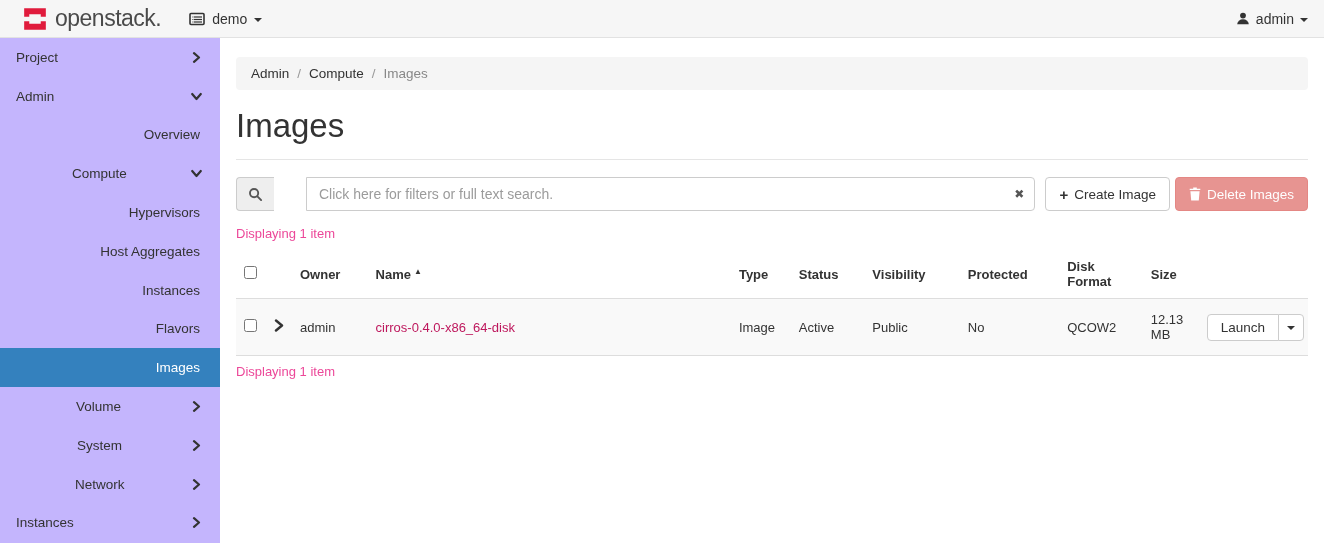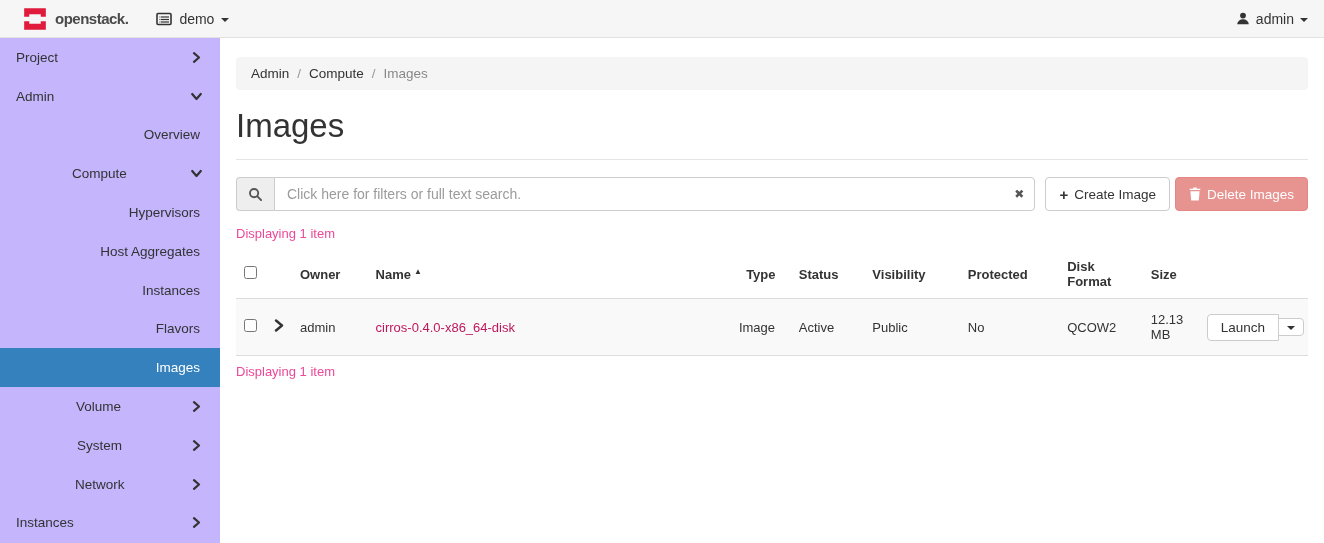--- a/index.html
+++ b/index.html
@@ -8,21 +8,21 @@
     font-family: "Liberation Sans","DejaVu Sans",sans-serif;
     font-size: 13px; color:#333; background:#fff;
   }
 
   
   .topbar {
     height:38px; background:#f6f6f6; border-bottom:1px solid #e2e2e2;
     display:flex; align-items:center; padding:0 16px 0 22px;
   }
   .brand { display:flex; align-items:center; gap:7px; cursor:pointer; }
-  .brand-text { font-size:15px; font-weight:bold; color:#4a4a4a; letter-spacing:-0.5px; line-height:1; }
+  .brand-text { font-size:23px; font-weight:normal; color:#4a4a4a; letter-spacing:-0.5px; line-height:1; }
   .ctx-switch { display:flex; align-items:center; gap:7px; margin-left:28px; font-size:14px; cursor:pointer; }
   .user-menu { margin-left:auto; display:flex; align-items:center; gap:6px; font-size:14px; cursor:pointer; }
   .caret {
     display:inline-block; width:0; height:0; margin-top:2px;
     border-left:4px solid transparent; border-right:4px solid transparent; border-top:4px solid #333;
   }
 
   
   .shell { display:flex; height:505px; }
   .sidebar { width:220px; flex:0 0 220px; background:#c4b5fd; padding-top:0; }
@@ -55,21 +55,21 @@
 
   
   .filter-row { display:flex; align-items:stretch; height:34px; }
   .input-group { flex:1; display:flex; position:relative; margin-right:10px; }
   .input-addon {
     width:38px; background:#eee; border:1px solid #ccc; border-right:none;
     border-radius:4px 0 0 4px; display:flex; align-items:center; justify-content:center;
   }
   .filter-input {
     flex:1; border:1px solid #ccc; border-radius:0 4px 4px 0; padding:6px 30px 6px 12px;
-    font-size:14px; color:#8b5cf6; font-family:inherit; outline:none;
+    font-size:14px; color:#8b5cf6; font-family:inherit; outline:none;margin-left:32px;
   }
   .filter-input::placeholder { color:#9b9b9b; }
   .clear-x {
     position:absolute; right:11px; top:50%; transform:translateY(-50%);
     color:#555; font-size:12px; font-weight:bold; cursor:pointer; line-height:1;
   }
   .btn {
     display:inline-flex; align-items:center; justify-content:center; gap:6px;
     border-radius:4px; padding:6px 13px; font-size:13.5px; font-family:inherit; cursor:pointer;
     border:1px solid #ccc; background:#fff; color:#333; white-space:nowrap;
@@ -79,28 +79,28 @@
   .btn-danger { background:#d9534f; border-color:#d43f3a; color:#fff; opacity:0.62; cursor:not-allowed; }
 
   
   .count { margin:15px 0 0; font-size:13px; color:#ec4899; }
   table { width:100%; border-collapse:collapse; margin-top:9px; font-size:13px; }
   th { text-align:left; font-weight:bold; color:#333; padding:9px 8px; vertical-align:middle; }
   thead tr { border-bottom:1px solid #ddd; }
   tbody tr { background:#f9f9f9; border-bottom:1px solid #ddd; }
   td { padding:13px 8px; vertical-align:middle; }
   .col-cb { width:30px; } .col-exp { width:26px; } .col-owner { width:76px; }
-  .col-name { width:370px; } .col-type { width:60px;text-align:center; } .col-status { width:74px; }
+  .col-name { width:370px; } .col-type { width:60px; } .col-status { width:74px; }
   .col-vis { width:96px; } .col-prot { width:100px; } .col-disk { width:84px; }
   .col-size { width:56px; } .col-act { width:100px; }
   .sort-caret { font-size:8px; vertical-align:top; margin-left:3px; color:#333; }
   .link { color:#be185d; text-decoration:none; cursor:pointer; }
   .expander { display:inline-block; cursor:pointer; line-height:0; }
   .cell-actions { text-align:right; padding-right:4px; }
-  .split-btn { display:inline-flex;align-items:center; }
+  .split-btn { display:inline-flex; }
   .split-btn .main-a { border-radius:4px 0 0 4px; padding:5px 13px; }
   .split-btn .caret-a {
     border-radius:0 4px 4px 0; margin-left:-1px; padding:5px 8px;
     display:inline-flex; align-items:center;
   }
   .count-bottom { margin-top:0; padding-top:8px; }
   input[type="checkbox"] { width:13px; height:13px; cursor:pointer; }
 </style>
 </head>
 <body>

